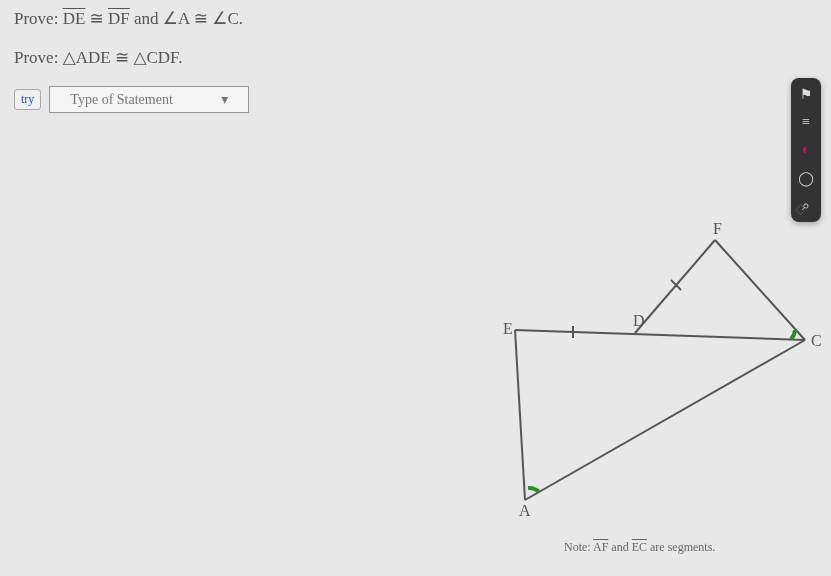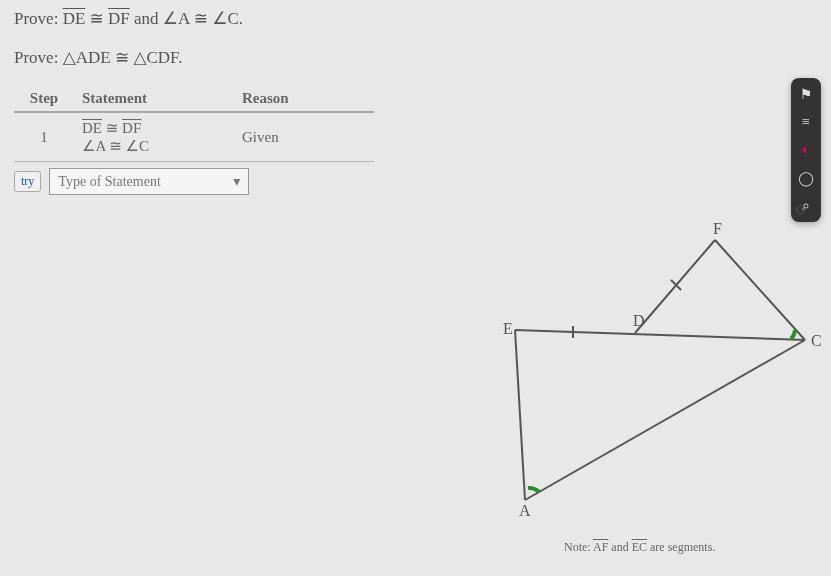--- a/index.html
+++ b/index.html
@@ -51,21 +51,21 @@
   .try-badge {
     border: 1px solid #aaa;
     border-radius: 3px;
     padding: 2px 6px;
     font-size: 12px;
     color: #1d4ed8;
     background: #f0f0f0;
   }
   .type-select {
     border: 1px solid #999;
-    padding: 4px 8px;
+    padding: 4px 20px;
     font-size: 14px;
     color: #777;
     width: 200px;
     display: flex;
     justify-content: space-between;
     align-items: center;
     background: #f5f5f5;
     cursor: pointer;
   }
   .overline { text-decoration: overline; }
@@ -125,41 +125,20 @@
 <div class="content">
   <div class="given">
     <span>Prove: </span><span class="overline">DE</span><span> ≅ </span><span class="overline">DF</span><span> and ∠A ≅ ∠C.</span>
   </div>
 
   <div class="prove">
     <span>Prove: </span><span>△ADE ≅ △CDF.</span>
   </div>
 
   <div class="table-wrap">
-    <table class="proof-table" cellspacing="0">
-      <thead>
-        <tr>
-          <th class="step-col">Step</th>
-          <th class="stmt-col">Statement</th>
-          <th class="reason-col">Reason</th>
-        </tr>
-      </thead>
-      <tbody>
-        <tr>
-          <td class="step-col">1</td>
-          <td class="stmt-col">
-            <div>
-              <span class="overline">DE</span><span> ≅ </span><span class="overline">DF</span>
-            </div>
-            <div>∠A ≅ ∠C</div>
-          </td>
-          <td class="reason-col">Given</td>
-        </tr>
-      </tbody>
-    </table>
 
     <div class="type-row">
       <span class="try-badge">try</span>
       <div class="type-select">
         <span>Type of Statement</span>
         <span>▾</span>
       </div>
     </div>
   </div>
 </div>

